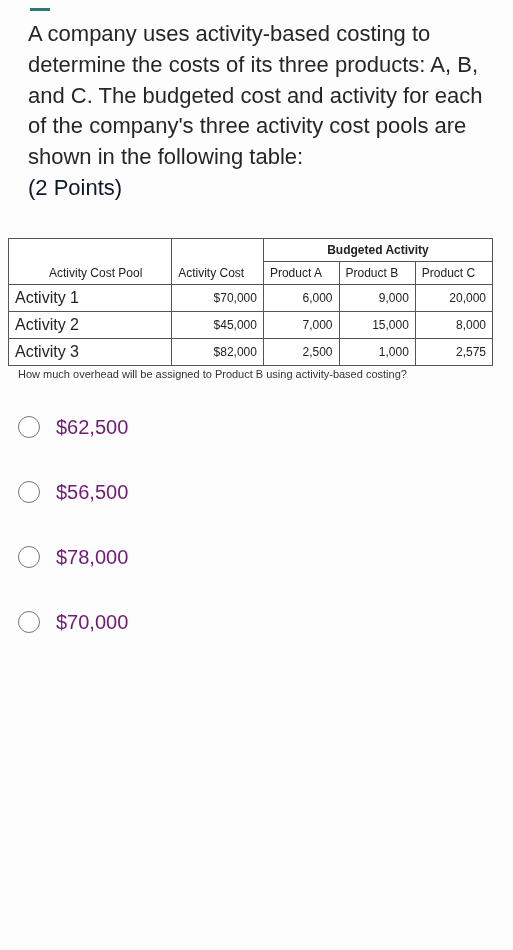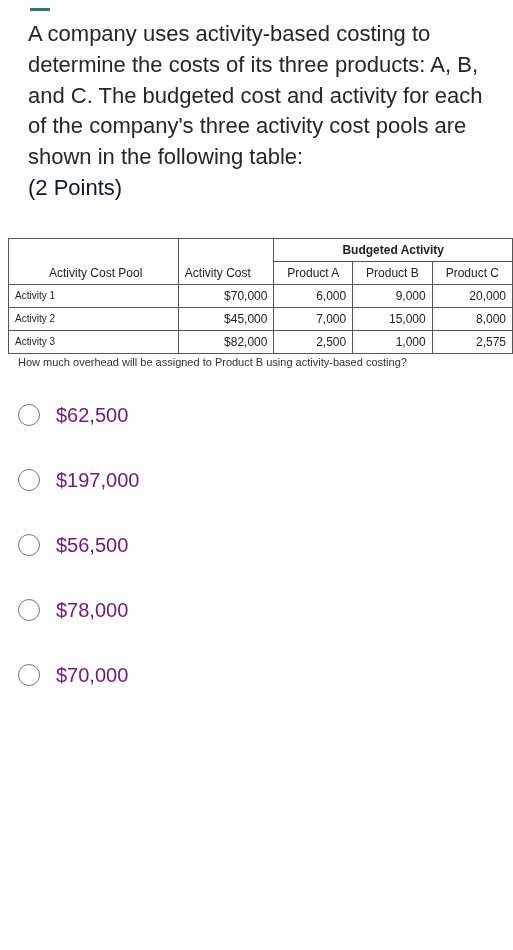--- a/index.html
+++ b/index.html
@@ -23,21 +23,21 @@
     line-height: 1.4;
     color: #262626;
     padding: 0 28px 10px 28px;
     font-weight: 400;
   }
   .points {
     color: #0f172a;
     font-size: 22px;
   }
   .table-wrap {
-    margin: 24px 0 8px 8px;
+    margin: 24px 20px 8px 8px;
     overflow: hidden;
   }
   table {
     border-collapse: collapse;
     width: 100%;
     font-size: 12px;
     color: #222;
   }
   td, th {
     border: 1px solid #555;
@@ -47,22 +47,22 @@
   .hdr-merge {
     text-align: center;
     font-weight: 600;
     font-size: 12px;
   }
   .col-hdr {
     font-weight: 400;
     font-size: 12px;
     text-align: left;
   }
-  .col-hdr.center { text-align: center; }
-  .row-label { font-size: 10px; }
+  .col-hdr.center { text-align: left; }
+  .row-label { font-size: 16px; }
   .num { text-align: right; }
   .sub-question {
     font-size: 11px;
     padding-left: 10px;
     color: #333;
     margin-top: 2px;
     white-space: nowrap;
     overflow: hidden;
   }
   .options {
@@ -141,24 +141,20 @@
   <div class="sub-question">How much overhead will be assigned to Product B using activity-based costing?</div>
 </div>
 
 <div class="options">
   <div class="option">
     <div class="radio"></div>
     <div class="option-label">$62,500</div>
   </div>
   <div class="option">
     <div class="radio"></div>
-    <div class="option-label">$197,000</div>
-  </div>
-  <div class="option">
-    <div class="radio"></div>
     <div class="option-label">$56,500</div>
   </div>
   <div class="option">
     <div class="radio"></div>
     <div class="option-label">$78,000</div>
   </div>
   <div class="option" style="margin-bottom:10px;">
     <div class="radio"></div>
     <div class="option-label">$70,000</div>
   </div>

